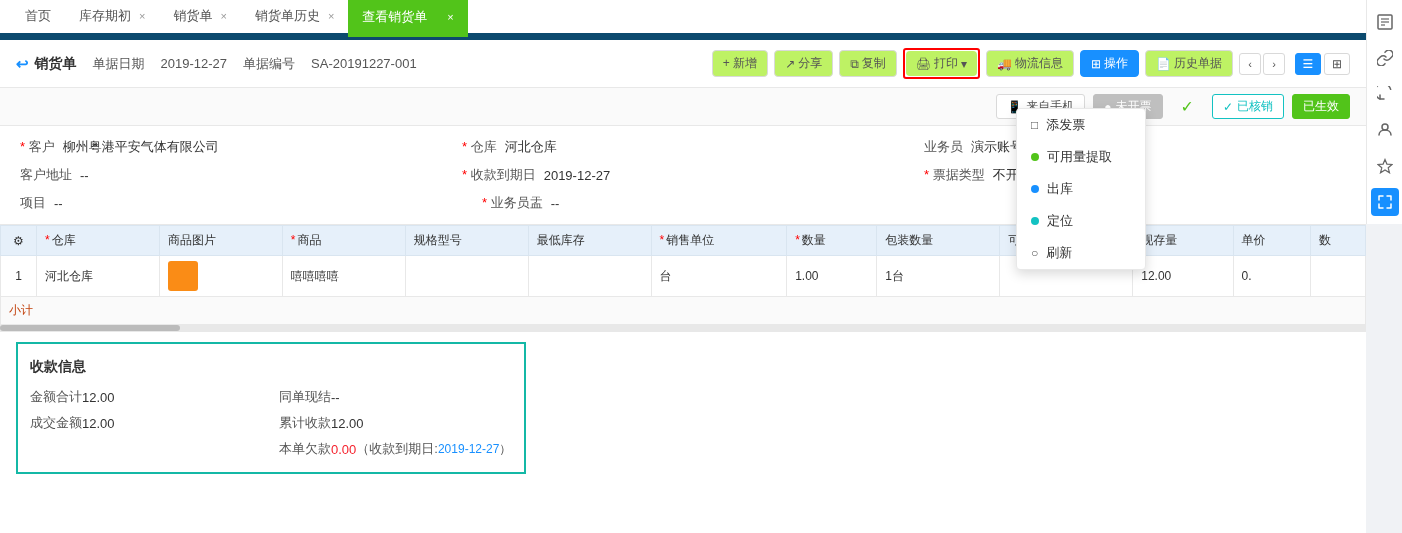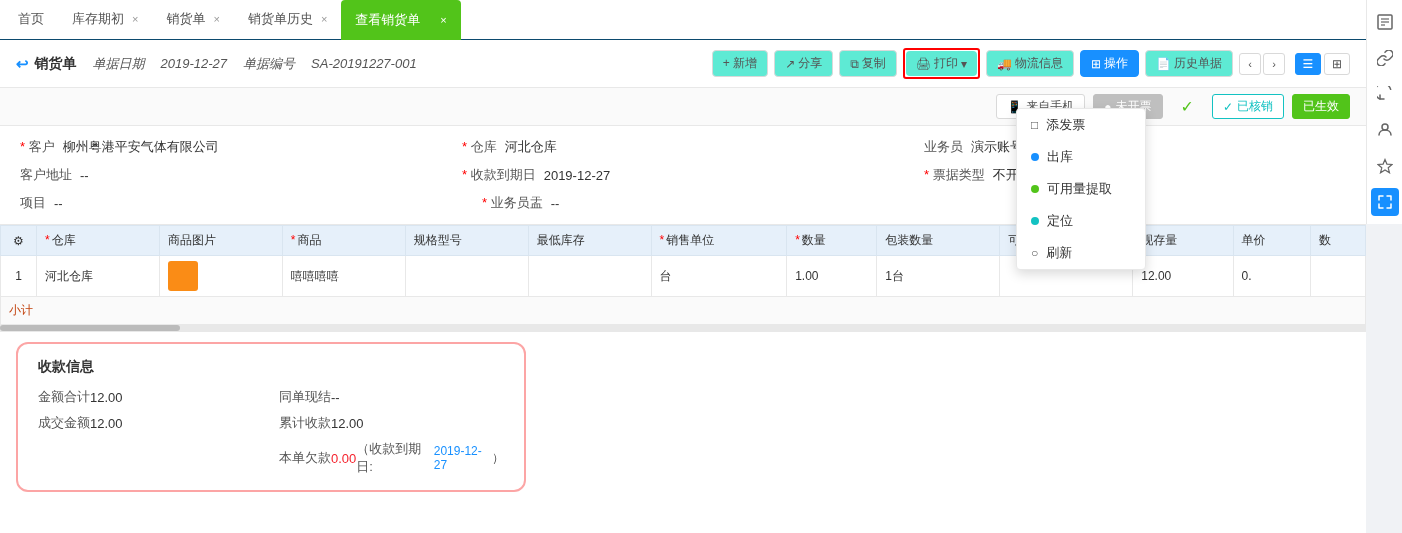--- a/index.html
+++ b/index.html
@@ -2,22 +2,22 @@
 <html><head>
   <meta charset="utf-8">
   <style>
     * { box-sizing: border-box; margin: 0; padding: 0; }
     body { font-family: 'Microsoft YaHei', Arial, sans-serif; font-size: 13px; background: #f0f2f5; color: #333; }
 
     
     .tab-bar {
       display: flex; align-items: center;
       background: #fff;
-      border-bottom: 1px solid #0c4a6e;
-      padding: 0 4px;
+      border-bottom: 7px solid #0c4a6e;
+      padding: 0 11px;
       height: 40px;
       position: relative;
     }
     .tab {
       display: flex; align-items: center;
       padding: 0 14px;
       height: 40px;
       cursor: pointer;
       font-size: 13px;
       color: #555;
@@ -58,31 +58,31 @@
       padding: 8px 16px;
       border-bottom: 1px solid #e8e8e8;
       gap: 16px;
       background: #fff;
     }
     .doc-title {
       display: flex; align-items: center; gap: 6px;
       font-weight: 600; font-size: 14px; color: #333;
     }
     .doc-meta { display: flex; align-items: center; gap: 16px; color: #555; font-size: 13px; }
-    .doc-meta span { white-space: nowrap; font-style: italic; }
+    .doc-meta span { white-space: nowrap; }
 
     
     .toolbar {
       margin-left: auto;
       display: flex; align-items: center; gap: 6px;
     }
     .btn {
       display: inline-flex; align-items: center; gap: 4px;
       padding: 4px 10px; border-radius: 4px; cursor: pointer;
-      font-size: 12px; border: 1px solid #d9d9d9; background: #5eead4; color: #555;
+      font-size: 12px; border: 1px solid #d9d9d9; background: #bef264; color: #555;
       white-space: nowrap;
     }
     .btn-primary { background: #1890ff; color: #fff; border-color: #1890ff; }
 
     
     .action-bar {
       display: flex; align-items: center;
       padding: 6px 16px;
       gap: 8px;
       border-bottom: 1px solid #e8e8e8;
@@ -146,25 +146,25 @@
     
     .scroll-indicator {
       height: 6px; background: #e8e8e8; margin: 0;
     }
     .scroll-thumb {
       height: 6px; width: 180px; background: #bbb; border-radius: 3px; margin-left: 0;
     }
 
     
     .receipt-section {
-      padding: 14px 20px;
-      border: 2px solid #fca5a5;
+      padding: 14px 12px;
+      border: 2px solid #14b8a6;
       margin: 10px 16px;
       max-width: 510px;
-      border-radius: 12px;
+      border-radius: 0;
       background: #fff;
     }
     .receipt-title { font-weight: 600; font-size: 14px; margin-bottom: 12px; }
     .receipt-grid { display: grid; grid-template-columns: 1fr 1fr; gap: 8px 16px; }
     .receipt-row { display: flex; align-items: center; }
     .receipt-label { color: #555; white-space: nowrap; font-size: 13px; }
     .receipt-value { color: #333; font-size: 13px; }
     .receipt-value.red { color: #f5222d; }
     .receipt-value.blue-date { color: #1890ff; }
 
@@ -450,26 +450,26 @@
         </div>
       </div>
     </div>
 
     <div class="dropdown-menu">
       <div class="dropdown-item">
         <span style="font-size:12px; color:#555;">□</span>
         <span>添发票</span>
       </div>
       <div class="dropdown-item">
+        <span class="dot" style="background:#52c41a;"></span>
+        <span>可用量提取</span>
+      </div>
+      <div class="dropdown-item">
         <span class="dot dot-blue"></span>
         <span>出库</span>
-      </div>
-      <div class="dropdown-item">
-        <span class="dot" style="background:#52c41a;"></span>
-        <span>可用量提取</span>
       </div>
       <div class="dropdown-item">
         <span class="dot" style="background:#13c2c2;"></span>
         <span>定位</span>
       </div>
       <div class="dropdown-item">
         <span style="font-size:12px; color:#555;">○</span>
         <span>刷新</span>
       </div>
     </div>

